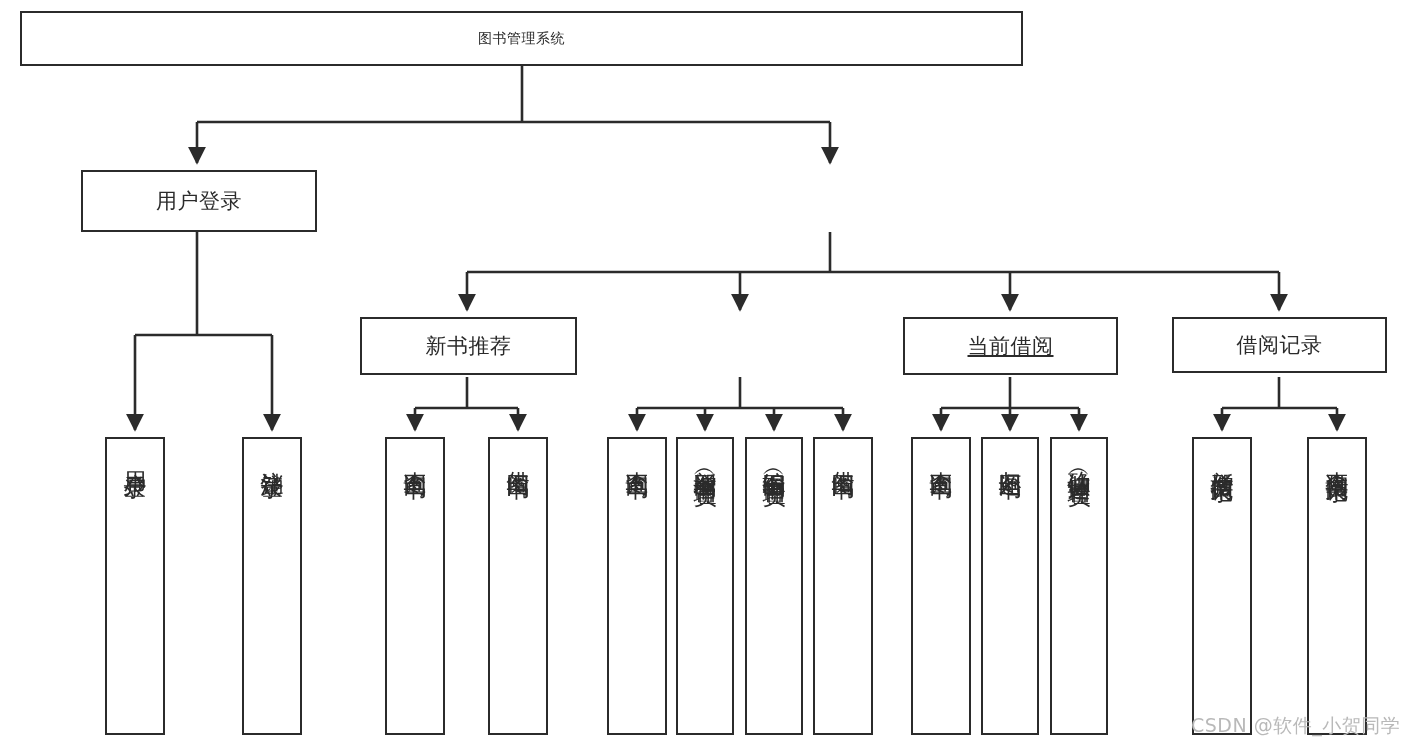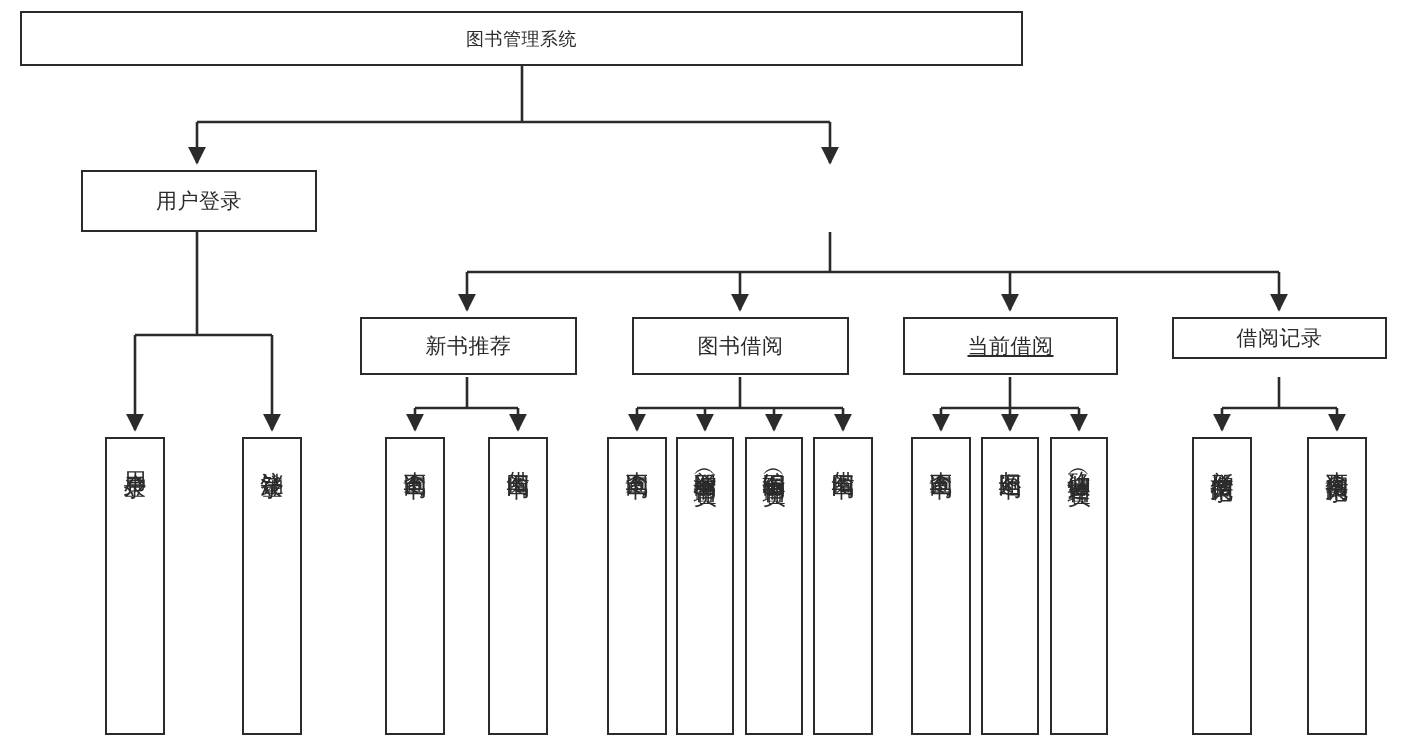--- a/index.html
+++ b/index.html
@@ -41,21 +41,21 @@
     display: block;
     line-height: 1.18;
     letter-spacing: 0.5px;
   }
   
   .node.horiz .label {
     font-size: 21px;
     white-space: nowrap;
   }
   .node.root .label {
-    font-size: 18px;
+    font-size: 14px;
   }
   
   .node.vert {
     align-items: flex-start;
     padding-top: 14px;
   }
   .node.vert .label {
     writing-mode: vertical-rl;
     text-orientation: upright;
     font-size: 23px;
@@ -135,29 +135,26 @@
 
   <div class="node horiz" style="left:81px; top:170px; width:236px; height:62px;">
     <span class="label">用户登录</span>
   </div>
 
 
   <div class="node horiz" style="left:360px; top:317px; width:217px; height:58px;">
     <span class="label">新书推荐</span>
   </div>
 
-  <div class="node horiz" style="left:632px; top:317px; width:217px; height:58px;">
-    <span class="label">图书借阅</span>
-  </div>
 
   <div class="node horiz" style="left:903px; top:317px; width:215px; height:58px;text-decoration:underline;">
     <span class="label">当前借阅</span>
   </div>
 
-  <div class="node horiz" style="left:1172px; top:317px; width:215px; height:42px;">
+  <div class="node horiz" style="left:1172px; top:317px; width:215px; height:56px;">
     <span class="label">借阅记录</span>
   </div>
 
   <div class="node vert" style="left:105px; top:437px; width:60px; height:298px;">
     <span class="label">用户登录</span>
   </div>
 
   <div class="node vert" style="left:242px; top:437px; width:60px; height:298px;">
     <span class="label">注销登录</span>
   </div>
@@ -199,14 +196,15 @@
   </div>
 
   <div class="node vert" style="left:1192px; top:437px; width:60px; height:298px;">
     <span class="label">新增借阅记录</span>
   </div>
 
   <div class="node vert" style="left:1307px; top:437px; width:60px; height:298px;">
     <span class="label">查询借阅记录</span>
   </div>
 
+  <div class="watermark" style="left:1191px; top:713px;">CSDN @软件_小贺同学</div>
 
 </div>
 
 </body></html>

